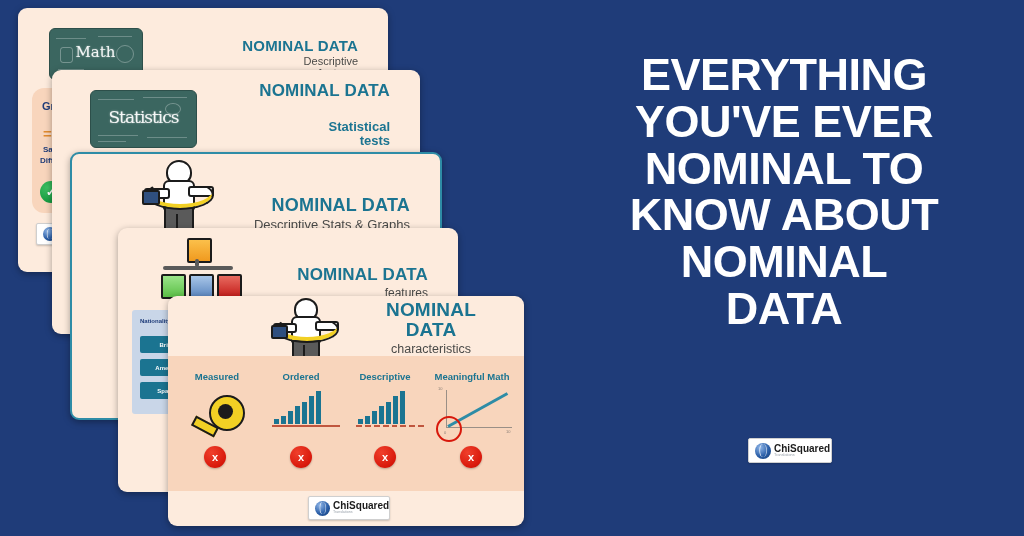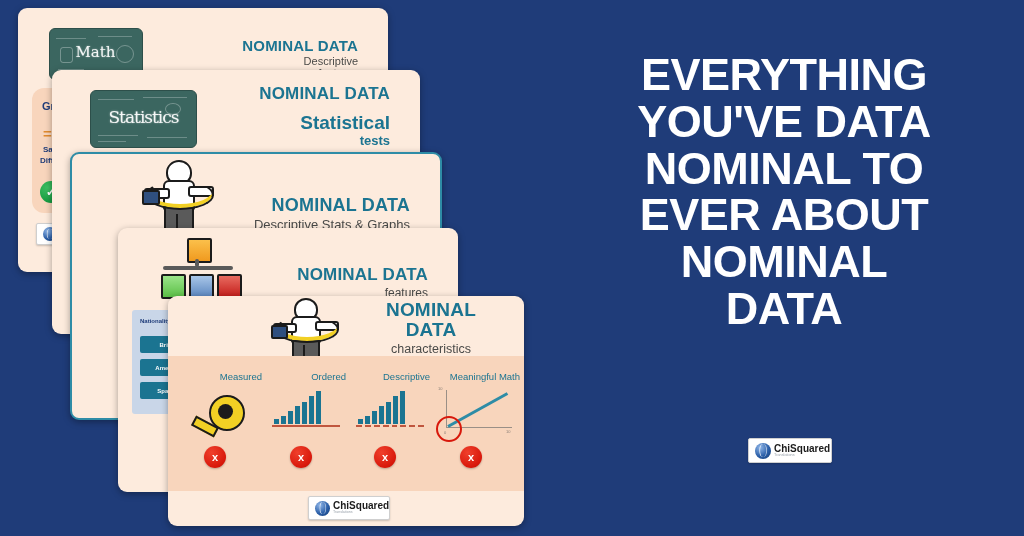--- a/index.html
+++ b/index.html
@@ -65,21 +65,21 @@
   .sq{position:absolute;border:2px solid #1b1b1b;border-radius:2px;}
   .connector{position:absolute;background:#5A5A5A;border-radius:2px;}
 
   
   .nat-wrap{position:absolute;background:#C9D6E8;border-radius:3px;}
   .nat-head{position:absolute;color:#1F3C79;font-weight:bold;}
   .nat-item{position:absolute;background:#1B7491;border-radius:2px;color:#fff;font-weight:bold;display:flex;align-items:center;justify-content:center;}
 
   
   .table-band{position:absolute;background:#F8D5BC;left:0;right:0;}
-  .col-head{position:absolute;color:#1B7491;font-weight:normal;text-align:right;}
+  .col-head{position:absolute;color:#1B7491;font-weight:bold;text-align:center;}
   .icon-cell{position:absolute;}
   .xbadge{
     position:absolute;border-radius:50%;
     background:radial-gradient(circle at 35% 30%, #F0402C 0%, #D8180B 70%, #B21008 100%);
     color:#fff;display:flex;align-items:center;justify-content:center;
     font-weight:bold;box-shadow:0 1px 2px rgba(0,0,0,.25);
   }
   .check{
     position:absolute;border-radius:50%;
     background:radial-gradient(circle at 35% 30%, #3FBF63 0%, #159B40 70%, #0F7A31 100%);
@@ -188,21 +188,21 @@
           <div class="line" style="left:52px;top:6px;width:44px;"></div>
           <div class="line" style="left:7px;top:44px;width:40px;"></div>
           <div class="line" style="left:56px;top:46px;width:40px;"></div>
           <div class="line" style="left:7px;top:50px;width:28px;"></div>
           <div class="scrib" style="left:74px;top:12px;width:14px;height:10px;"></div>
           <div class="word" style="top:16px;font-size:17px;letter-spacing:-1px;">Statistics</div>
         </div>
       </div>
       <div class="head-text">
         <div class="t-main" style="font-size:17px;">NOMINAL DATA</div>
-        <div class="t-sub sub-teal" style="font-size:19px;margin-top:11px;">Statistical</div>
+        <div class="t-sub sub-teal" style="font-size:13px;margin-top:20px;">Statistical</div>
         <div class="t-sub sub-teal" style="font-size:13px;">tests</div>
       </div>
     </div>
   </div>
 
   <div class="card" style="left:70px;top:152px;width:368px;height:264px;border:2px solid #2E8CA6;">
     <div class="card-head" style="height:78px;">
       <div class="head-art" style="width:130px;padding-left:40px;">
         <div class="person" style="width:78px;height:74px;">
           <div class="p-head" style="left:28px;top:2px;width:22px;height:21px;"></div>
@@ -337,23 +337,23 @@
       <div class="globe" style="width:15px;height:15px;margin:0 3px;"></div>
       <div class="ltext">
         <span class="lmain" style="font-size:10px;">ChiSquared</span>
         <span class="lsub" style="font-size:3.6px;">Translations</span>
       </div>
     </div>
   </div>
 
   <div id="headline">
     <span class="hl">EVERYTHING</span>
-    <span class="hl">YOU'VE DATA</span>
+    <span class="hl">YOU'VE EVER</span>
     <span class="hl">NOMINAL TO</span>
-    <span class="hl">EVER ABOUT</span>
+    <span class="hl">KNOW ABOUT</span>
     <span class="hl">NOMINAL</span>
     <span class="hl">DATA</span>
   </div>
 
   <div class="logo" style="left:748px;top:438px;width:76px;height:23px;padding:0 3px;">
     <div class="globe" style="width:16px;height:16px;margin:0 3px;"></div>
     <div class="ltext">
       <span class="lmain" style="font-size:10px;">ChiSquared</span>
       <span class="lsub" style="font-size:3.8px;">Translations</span>
     </div>

